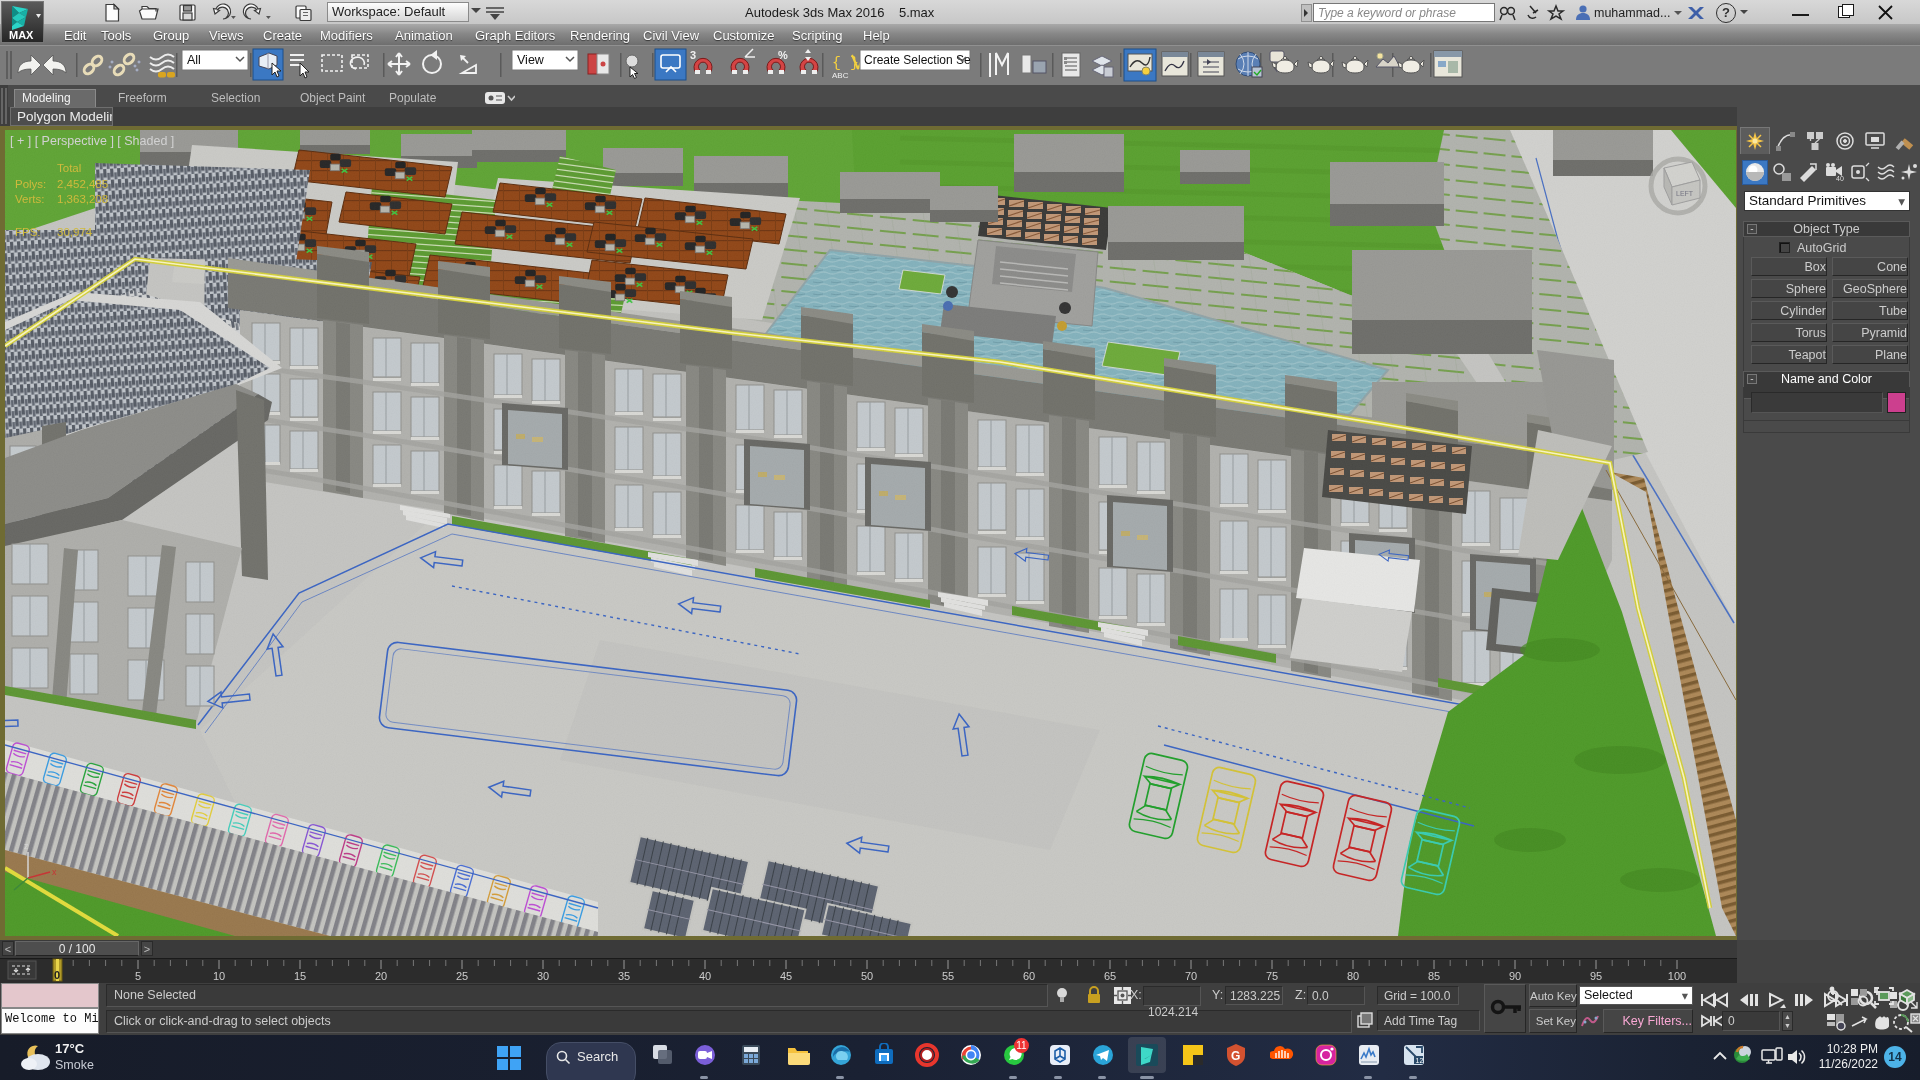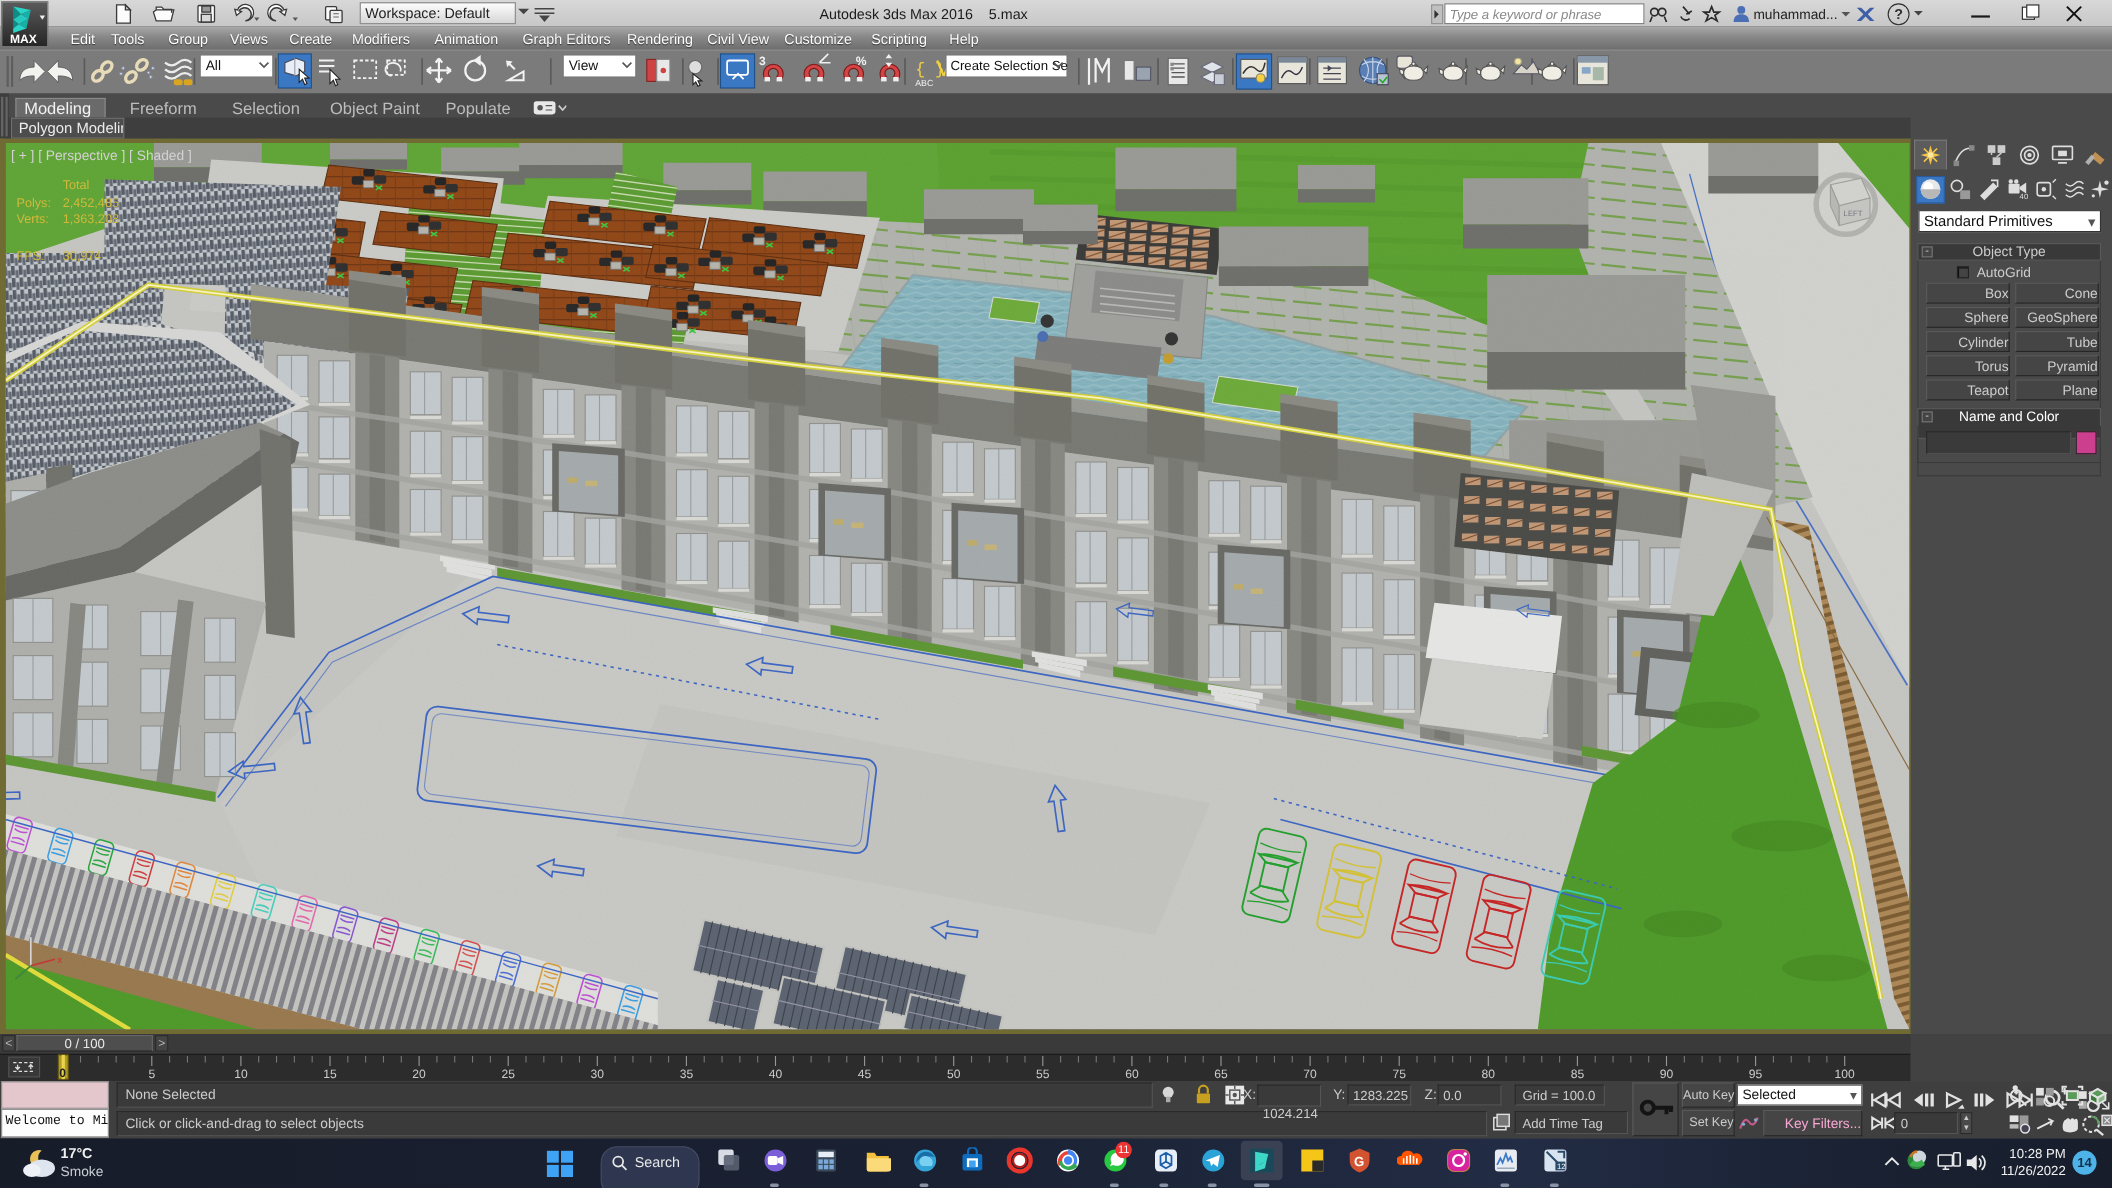--- a/index.html
+++ b/index.html
@@ -2,21 +2,21 @@
 <html><head><meta charset="utf-8"><style>
 *{margin:0;padding:0;box-sizing:border-box}
 body{width:1920px;height:1080px;overflow:hidden;font-family:"Liberation Sans",sans-serif;background:#4a4a4a;position:relative}
 .abs{position:absolute}
 #title{left:0;top:0;width:1920px;height:24px;background:linear-gradient(#d8d8d8,#c7c7c7)}
 #menubar{left:0;top:24px;width:1920px;height:21px;background:linear-gradient(#a9a9a9,#888 45%,#6e6e6e)}
 .mi{position:absolute;top:28px;font-size:13px;color:#fdfdfd;text-shadow:0 1px 1px #333}
 #toolbar{left:0;top:45px;width:1920px;height:40px;background:#7b7b7b;border-top:1px solid #909090}
 #ribbon{left:0;top:85px;width:1737px;height:22px;background:#4a4a4a}
 #polyrow{left:0;top:107px;width:1737px;height:19px;background:#3e3e3e}
-.rtab{position:absolute;top:6px;font-size:15px;color:#cfcfcf}
+.rtab{position:absolute;top:6px;font-size:12px;color:#cfcfcf}
 #logo{left:1px;top:1px;width:43px;height:42px;background:linear-gradient(#5a5a5a,#262626);border:1px solid #777;z-index:5}
 .fld{position:absolute;background:#3a3a3a;border:1px solid #2a2a2a;border-bottom-color:#555;border-right-color:#555;color:#ccc;font-size:12px}
 .btn3{position:absolute;background:#454545;border:1px solid #5a5a5a;border-bottom-color:#262626;border-right-color:#262626;color:#ccc;font-size:12px;text-align:right}
 #taskbar{left:0;top:1035px;width:1920px;height:45px;background:linear-gradient(90deg,#171c29,#1a2133 45%,#222c44 72%,#1a2233 88%,#171d2b)}
 .ticon{position:absolute;top:1043px;width:24px;height:24px}
 .white{color:#eee}
 </style></head><body>
 
 <div id="title" class="abs"></div>
 <div class="abs" style="left:745px;top:5px;font-size:13px;color:#1a1a1a">Autodesk 3ds Max 2016&nbsp;&nbsp;&nbsp;&nbsp;5.max</div>
@@ -270,21 +270,21 @@
     <rect x="1434" y="6" width="28" height="6" fill="#8898a8"></rect>
     <rect x="1438" y="16" width="8" height="6" fill="#88a8c8"></rect>
     <rect x="1448" y="16" width="10" height="12" fill="#a8b8a8"></rect>
   </svg>
 <div id="ribbon" class="abs"></div>
 <div class="abs" style="left:14px;top:89px;width:82px;height:18px;background:#6a6a6a;border:1px solid #8a8a8a;border-bottom:none"></div>
 <div class="rtab" style="left:22px;color:#f2f2f2;top:91px">Modeling</div>
 <div class="rtab" style="left:118px;color:#bdbdbd;top:91px">Freeform</div>
 <div class="rtab" style="left:211px;color:#bdbdbd;top:91px">Selection</div>
 <div class="rtab" style="left:300px;color:#bdbdbd;top:91px">Object Paint</div>
-<div class="rtab" style="left:405px;color:#bdbdbd;top:91px">Populate</div>
+<div class="rtab" style="left:389px;color:#bdbdbd;top:91px">Populate</div>
 <svg class="abs" style="left:485px;top:91px" width="30" height="14">
     <rect x="0" y="1" width="20" height="12" rx="3" fill="#e8e8e8"></rect>
     <circle cx="6" cy="7" r="2.5" fill="#555"></circle>
     <path d="M11 5 h6 M11 9 h6" stroke="#555"></path>
     <path d="M23 5 l3.5 4 3.5 -4" fill="none" stroke="#ccc" stroke-width="1.5"></path>
   </svg>
 <div id="polyrow" class="abs"></div>
 <div class="abs" style="left:10px;top:107px;width:103px;height:19px;white-space:nowrap;overflow:hidden;background:#4d4d4d;border:1px solid #6e6e6e;color:#ececec;font-size:13.5px;padding:1px 0 0 6px">Polygon Modeling</div>
 <div class="abs" style="left:0;top:85px;width:8px;height:41px;background:#3e3e3e"></div>
 <div class="abs" style="left:1px;top:88px;width:2px;height:36px;background:#666"></div>

